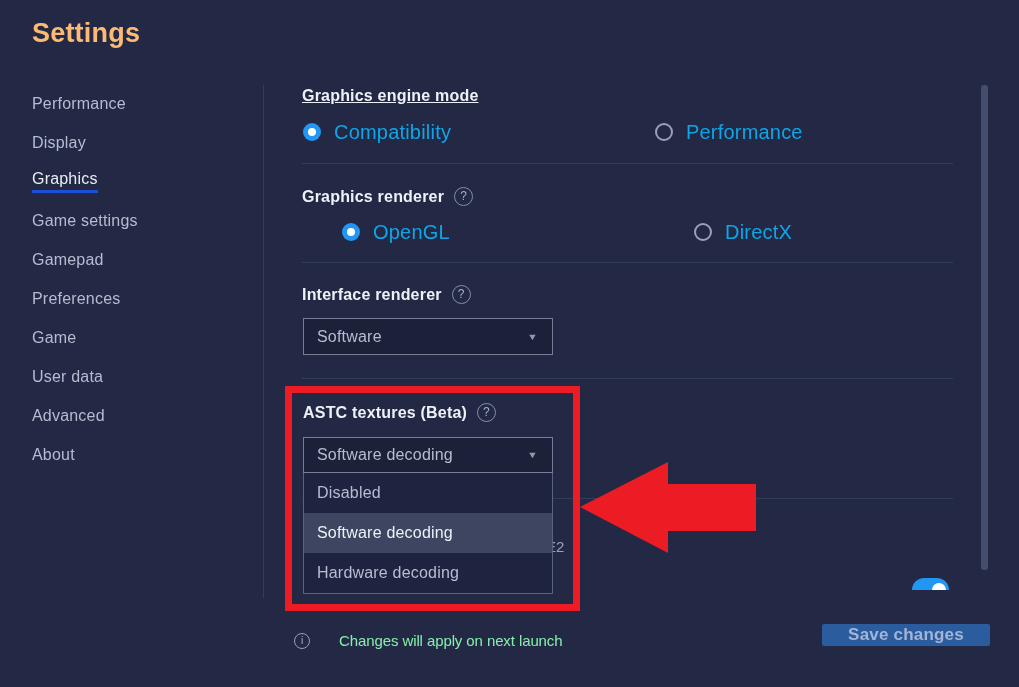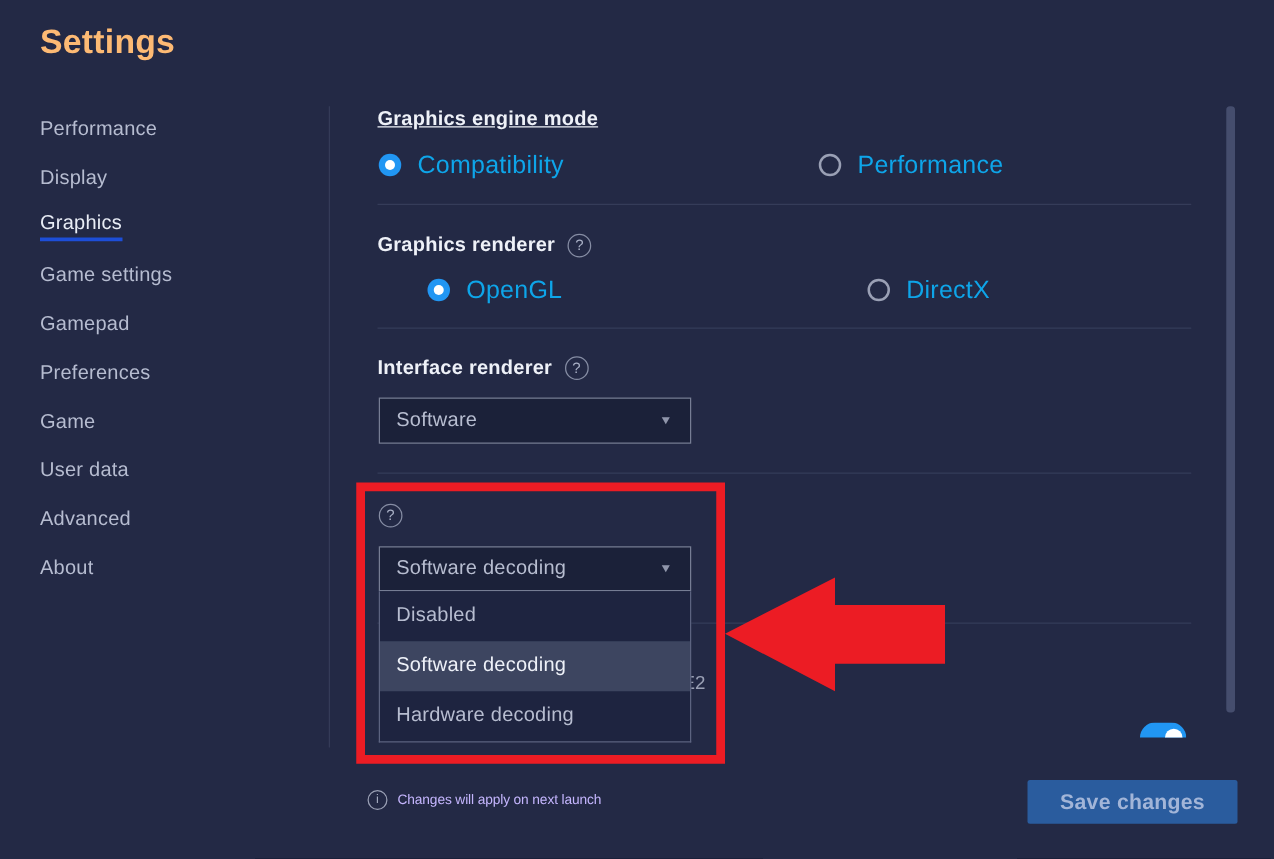--- a/index.html
+++ b/index.html
@@ -98,23 +98,23 @@
   
   .footer-note {
     position:absolute; left:294px; top:632px;
     display:flex; align-items:center; gap:8px;
   }
   .info-icon {
     width:16px; height:16px; border-radius:50%; border:1px solid #9aa0b5;
     color:#aab0c4; font-size:10px; line-height:14px; text-align:center;
     font-style:normal; flex:none;
   }
-  .note-text { font-size:11px; color:#c4b5fd; letter-spacing:-0.1px; }
+  .note-text { font-size:15px; color:#86efac; letter-spacing:-0.1px;margin-left:21px; }
   .save-button {
-    position:absolute; left:822px; top:624px; width:168px; height:35px;
+    position:absolute; left:822px; top:624px; width:168px; height:22px;
     background:#2a5c9e; border:none; border-radius:2px;
     font-family:"Liberation Sans", sans-serif;
     font-size:17px; font-weight:700; color:#a2b5d8; letter-spacing:.2px;
     cursor:pointer;
   }
 </style>
 </head>
 <body>
 
 <div class="stage">
@@ -195,20 +195,21 @@
     <span>Interface renderer</span>
     <span class="help-icon">?</span>
   </div>
   <div class="select-box" style="left:303px; top:318px;">
     <span class="select-value">Software</span>
     <span class="select-caret">▼</span>
   </div>
   <div class="h-divider" style="top:378px;"></div>
 
   <div class="section-heading" style="left:303px; top:403px;">
+    <span>ASTC textures (Beta)</span>
     <span class="help-icon">?</span>
   </div>
   <div class="h-divider" style="top:498px; z-index:0;"></div>
   <span class="clipped-text">E2</span>
 
   <div class="select-box" style="left:303px; top:437px; height:36px;">
     <span class="select-value">Software decoding</span>
     <span class="select-caret">▼</span>
   </div>
   <div class="option-list">

